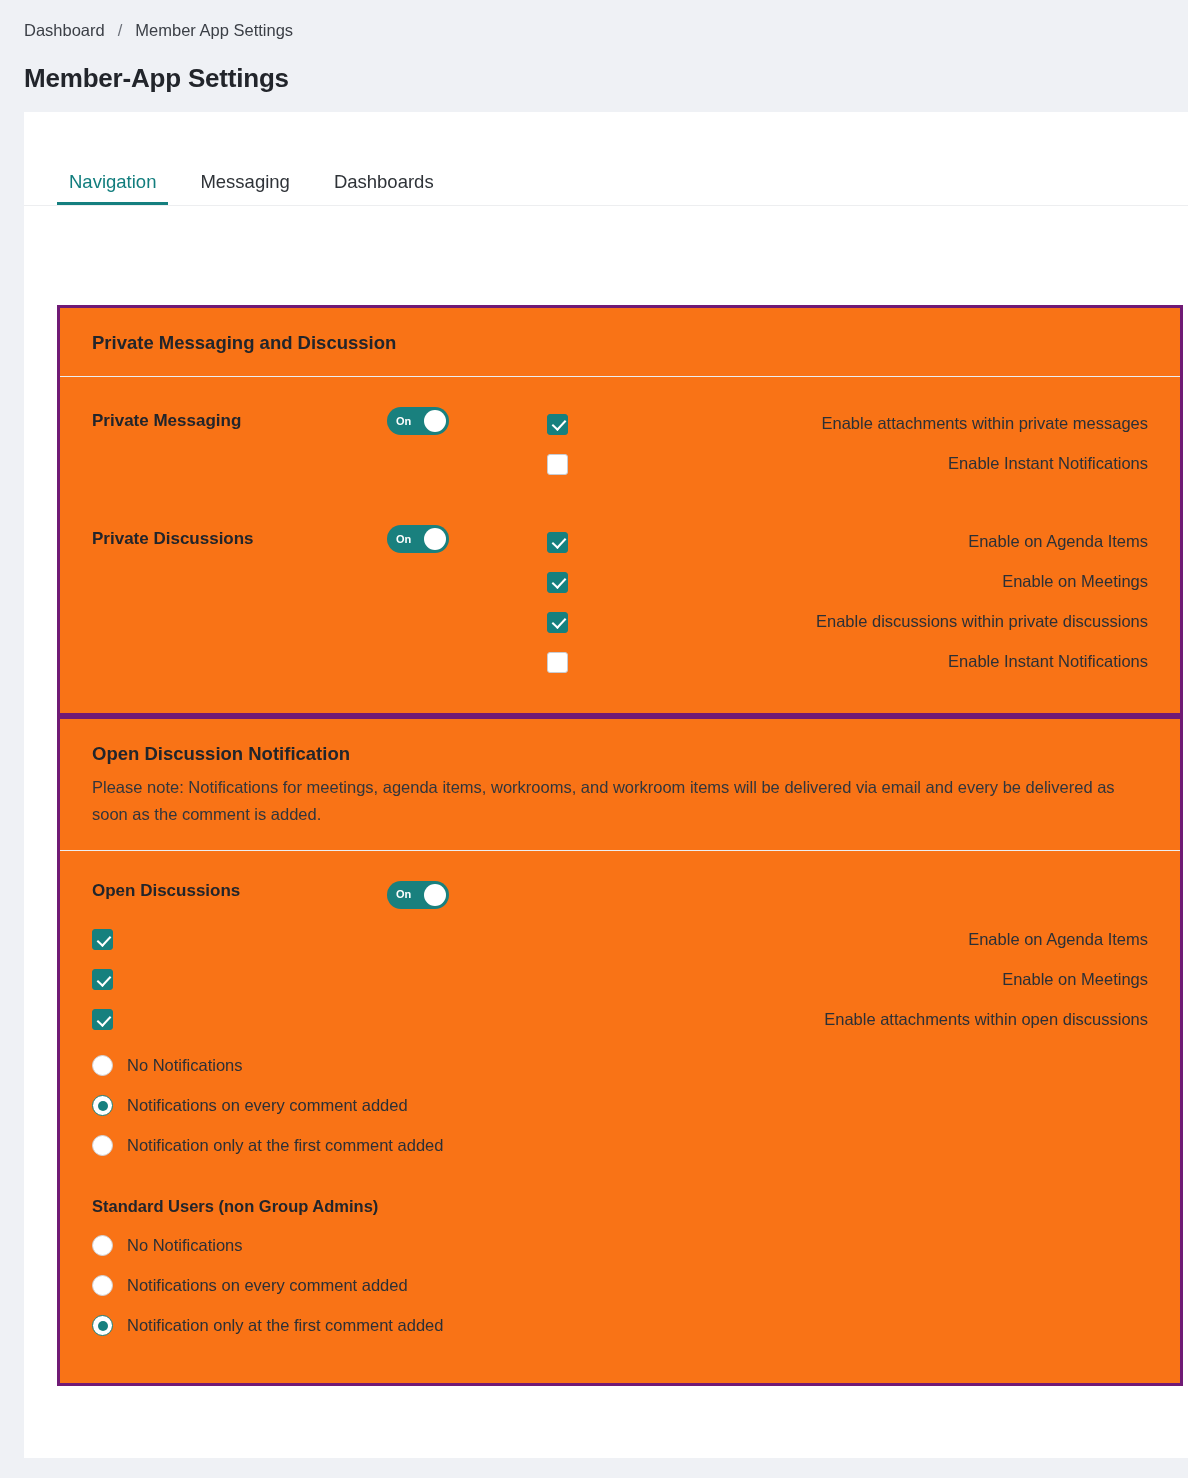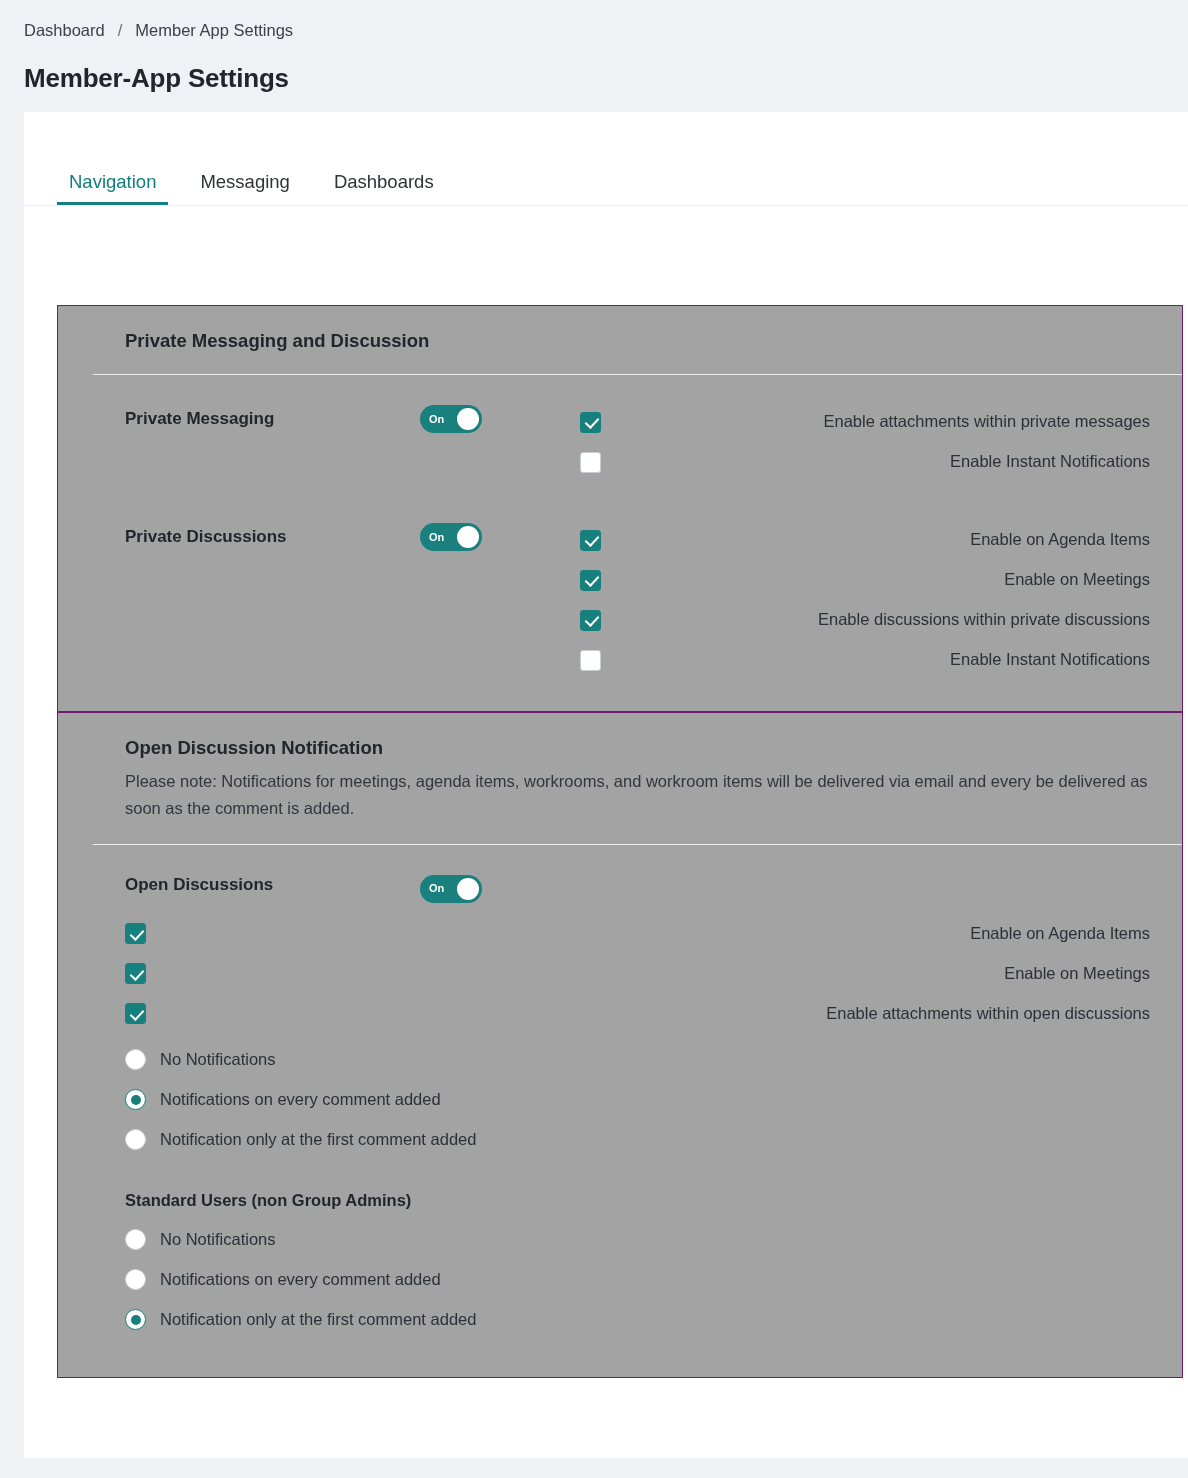--- a/index.html
+++ b/index.html
@@ -78,23 +78,22 @@
     left: 0; right: 0; bottom: 0;
     height: 3px;
     background: #157f7f;
   }
 
   
   .cards {
     padding: 0 5px 0 33px;
   }
   .card {
-    border: 1px solid #701a75;
-    background: #a3a3a3;
-    padding-left: 35px;
+    border: 3px solid #701a75;
+    background: #f97316;
   }
   .card + .card { }
   .card-head {
     padding: 24px 32px 22px 32px;
     border-bottom: 1px solid #edeef0;
   }
   .card-title {
     font-size: 18.5px;
     font-weight: bold;
     color: #22252b;

